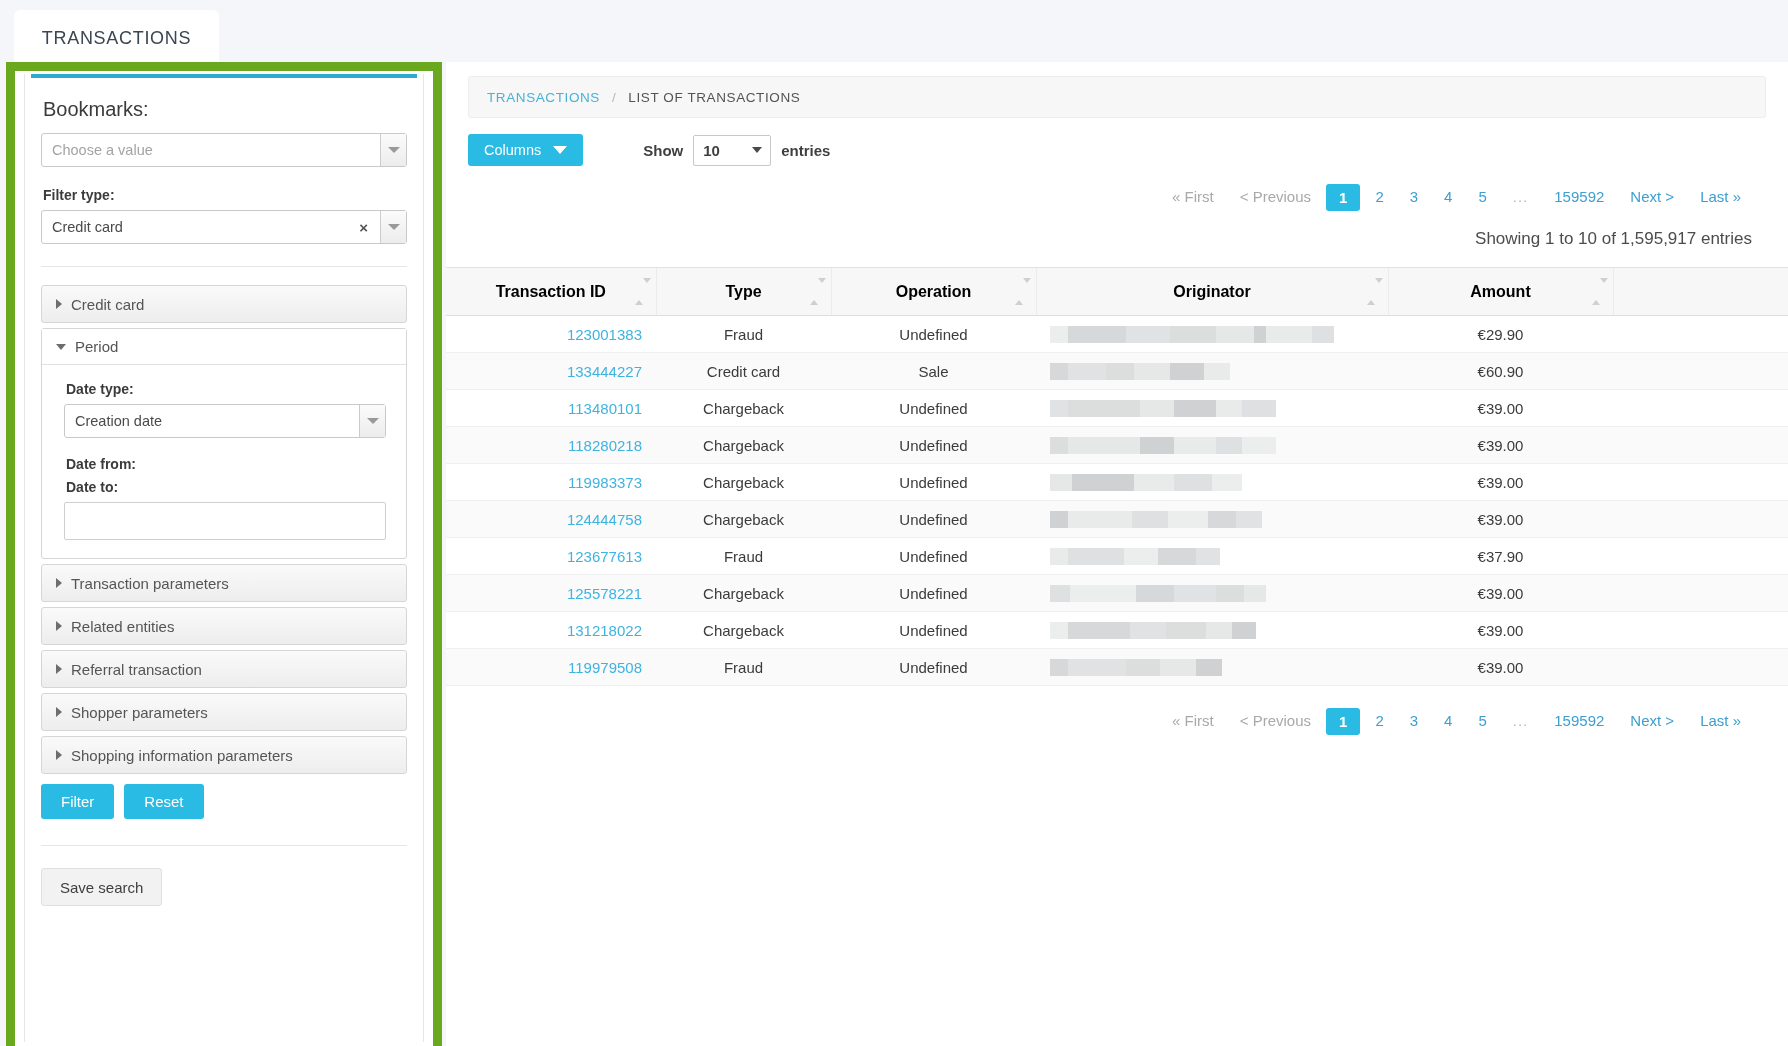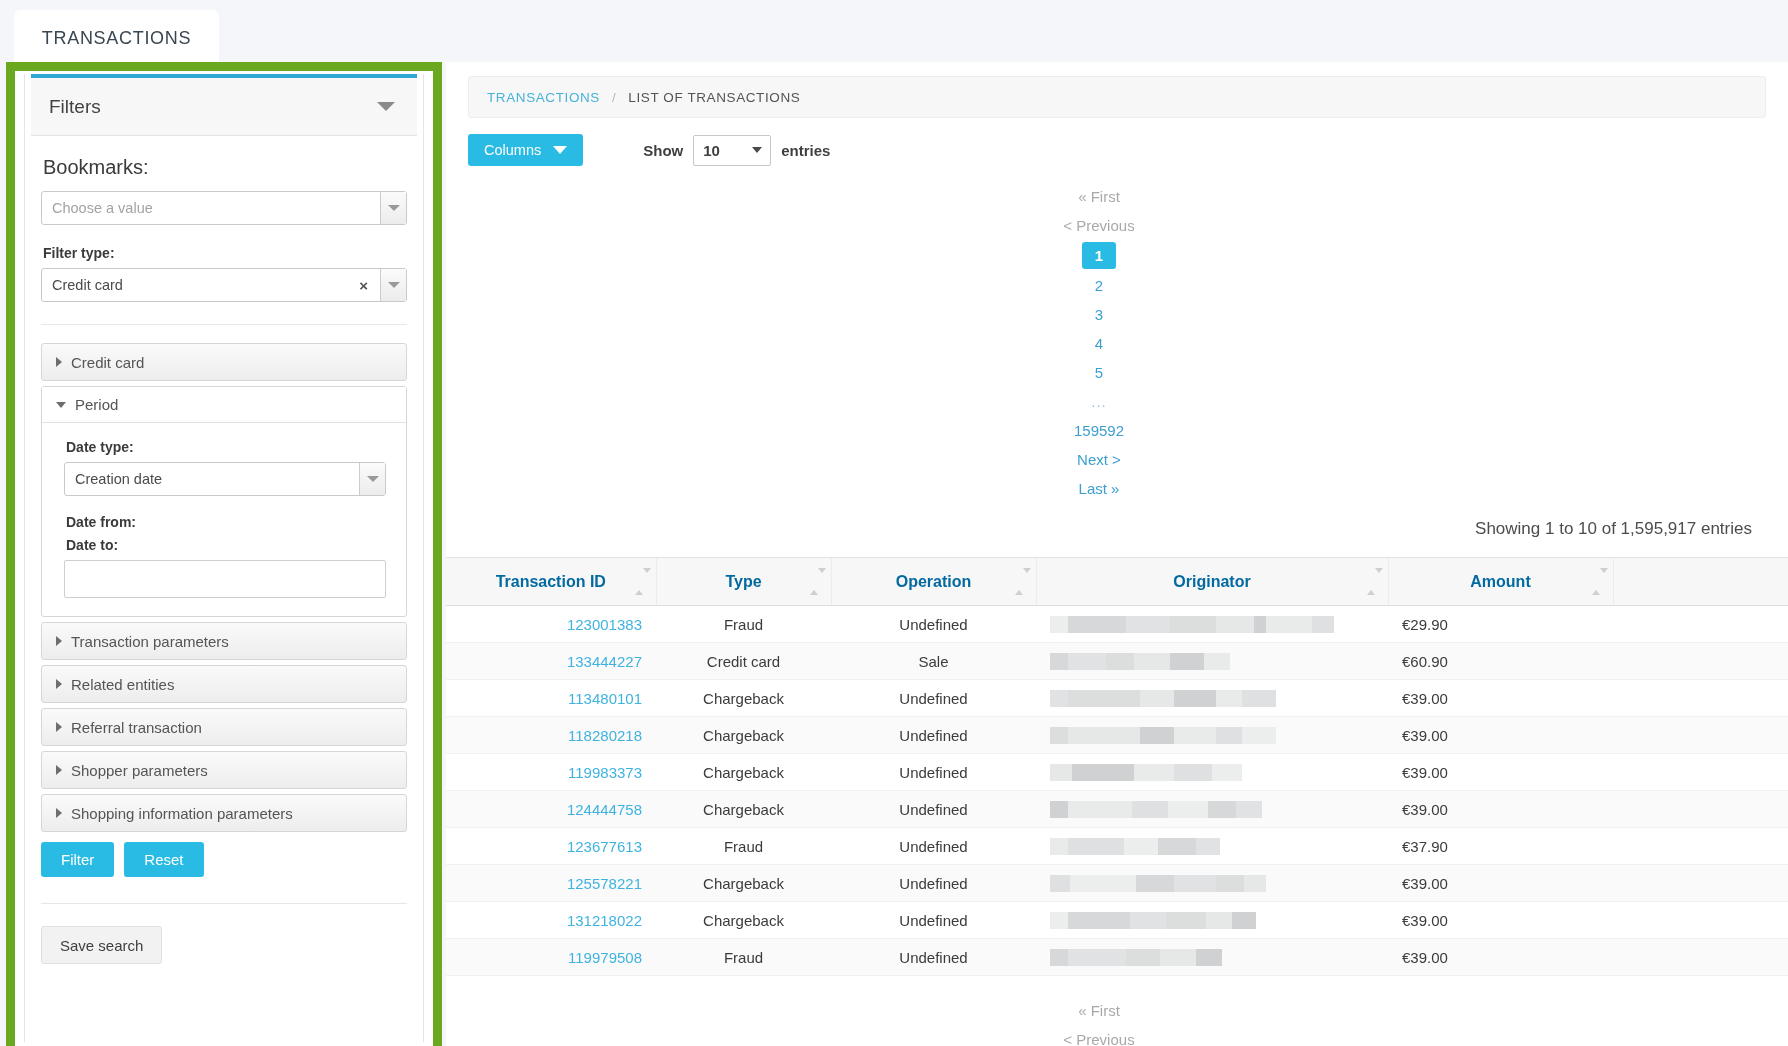--- a/index.html
+++ b/index.html
@@ -196,43 +196,43 @@
     padding: 0 8px 0 9px; font-size: 15px; color: #3f3f3f; cursor: pointer;
   }
   .show-select i {
     width: 0; height: 0;
     border-left: 5px solid transparent;
     border-right: 5px solid transparent;
     border-top: 6px solid #4a4a4a;
   }
 
   .pager {
-    display: flex; align-items: center; justify-content: flex-end;
-    padding-right: 36px; margin-top: 18px; gap: 4px; flex-direction: column;
+    display: flex; align-items: flex-start; justify-content: flex-end;
+    padding-right: 36px; margin-top: 18px; gap: 4px;
   }
   .pg { font-size: 15px; padding: 4px 11px; color: #3c9fd0; cursor: pointer; }
   .pg.muted { color: #a9a9a9; }
   .pg.dots { color: #9fbfcf; letter-spacing: 1px; }
   .pg.active {
     background: #29bbe3; color: #ffffff; border-radius: 3px;
     padding: 5px 13px; font-weight: bold;
   }
   .showing {
     text-align: right; padding-right: 36px; margin-top: 18px;
     font-size: 17px; color: #4c4c4c;
   }
 
   table.dt { width: 100%; border-collapse: collapse; margin-top: 18px; table-layout: fixed; }
   table.dt thead th {
     background: #f7f7f7;
     border-top: 1px solid #e2e2e2;
     border-bottom: 1px solid #dddddd;
     border-left: 1px solid #ececec;
     height: 48px;
-    font-size: 16px; color: #0369a1; font-weight: bold;
+    font-size: 16px; color: #000000; font-weight: bold;
     position: relative;
   }
   table.dt thead th:first-child { border-left: none; }
   .th-inner { display: flex; align-items: center; justify-content: center; gap: 6px; }
   .sort-ico { position: absolute; right: 12px; top: 50%; transform: translateY(-50%); width: 9px; }
   .sort-ico .up {
     width: 0; height: 0; margin: 0 auto 2px auto;
     border-left: 4.5px solid transparent;
     border-right: 4.5px solid transparent;
     border-bottom: 5px solid #cfcfcf;
@@ -245,21 +245,21 @@
   }
   table.dt tbody td {
     height: 37px; font-size: 15px; color: #3b3b3b;
     border-bottom: 1px solid #f0f0f0;
     padding: 0 14px;
   }
   table.dt tbody tr:nth-child(even) td { background: #fafafa; }
   .c-id { text-align: right; }
   .c-id a { color: #3fb3e0; text-decoration: none; cursor: pointer; }
   .c-type, .c-op { text-align: center; }
-  .c-amt { text-align: left; padding-right: 34px; }
+  .c-amt { text-align: center; padding-right: 34px; }
   .c-orig { text-align: left; padding-left: 0; }
 
   .redact { display: inline-block; height: 17px; vertical-align: middle; }
   .redact span { display: inline-block; height: 17px; }
 
   .col-id   { width: 210px; }
   .col-type { width: 175px; }
   .col-op   { width: 205px; }
   .col-orig { width: 352px; }
   .col-amt  { width: 225px; }
@@ -274,24 +274,20 @@
     <div class="tab-active">
       <span class="tab-label">TRANSACTIONS</span>
     </div>
   </div>
 
   <div class="green-frame"></div>
 
   <div class="filter-panel">
     <div class="panel-topline"></div>
 
-    <div class="filters-header">
-      <span class="ftitle">Filters</span>
-      <span class="caret-down"></span>
-    </div>
 
     <div class="panel-body">
 
       <div class="field-label-lg">Bookmarks:</div>
       <div class="select-wrap">
         <span class="sel-text ph">Choose a value</span>
         <span class="sel-arrow">
             <i></i>
           </span>
       </div>

